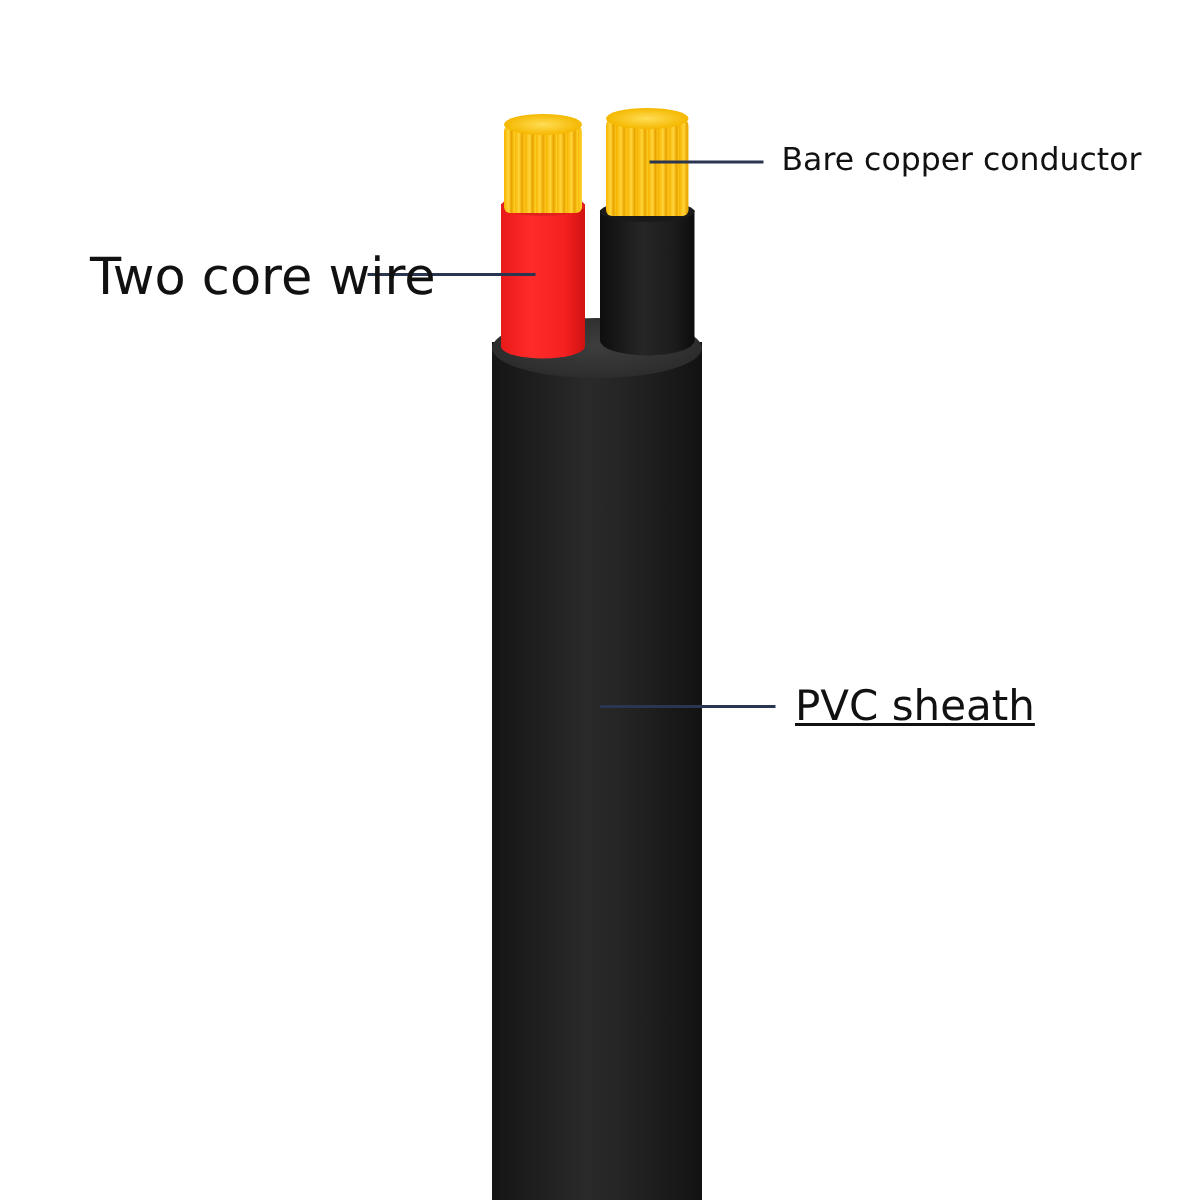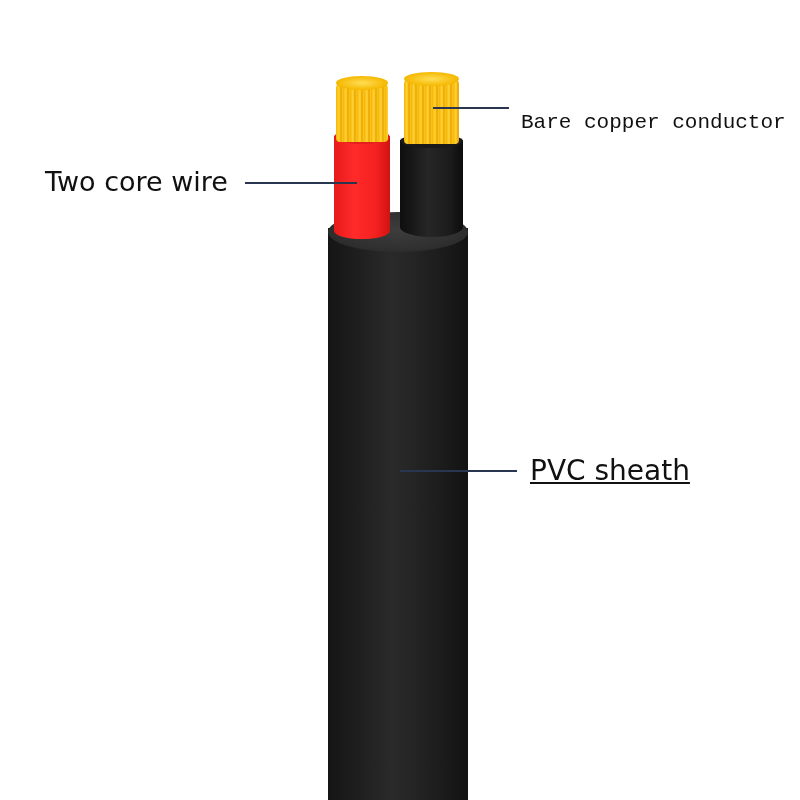--- a/index.html
+++ b/index.html
@@ -65,15 +65,15 @@
 
 <div class="abs copper copper-left"></div>
 <div class="abs copper-cap copper-cap-left"></div>
 <div class="abs copper copper-right"></div>
 <div class="abs copper-cap copper-cap-right"></div>
 
 <div class="leader" style="left:433px; top:107px; width:76px;"></div>
 <div class="leader" style="left:245px; top:182px; width:112px;"></div>
 <div class="leader" style="left:400px; top:470px; width:117px;"></div>
 
-<div class="label" style="left:521px; top:112px; font-size:21px;font-family:Liberation Mono, monospace;">Bare copper conductor</div>
-<div class="label" style="left:45px; top:168px; font-size:27px;">Two core wire</div>
+<div class="label" style="left:521px; top:96px; font-size:21px;">Bare copper conductor</div>
+<div class="label" style="left:60px; top:168px; font-size:34px;">Two core wire</div>
 <div class="label" style="left:530px; top:457px; font-size:28px;text-decoration:underline;">PVC sheath</div>
 
 </body></html>

